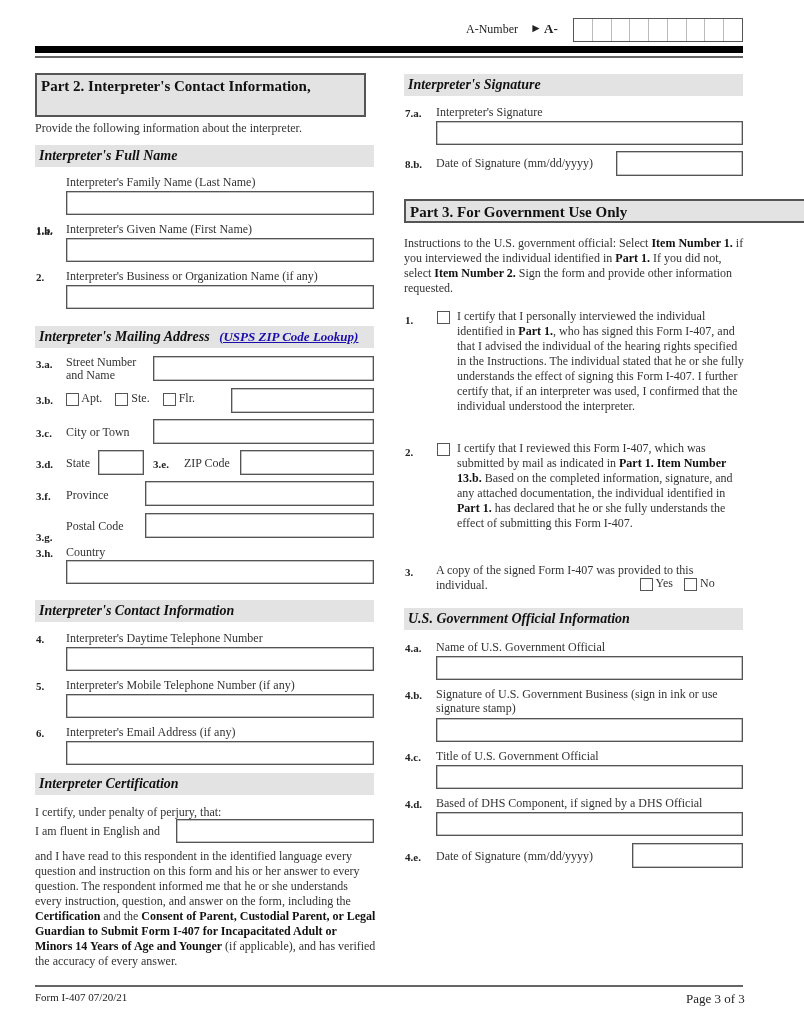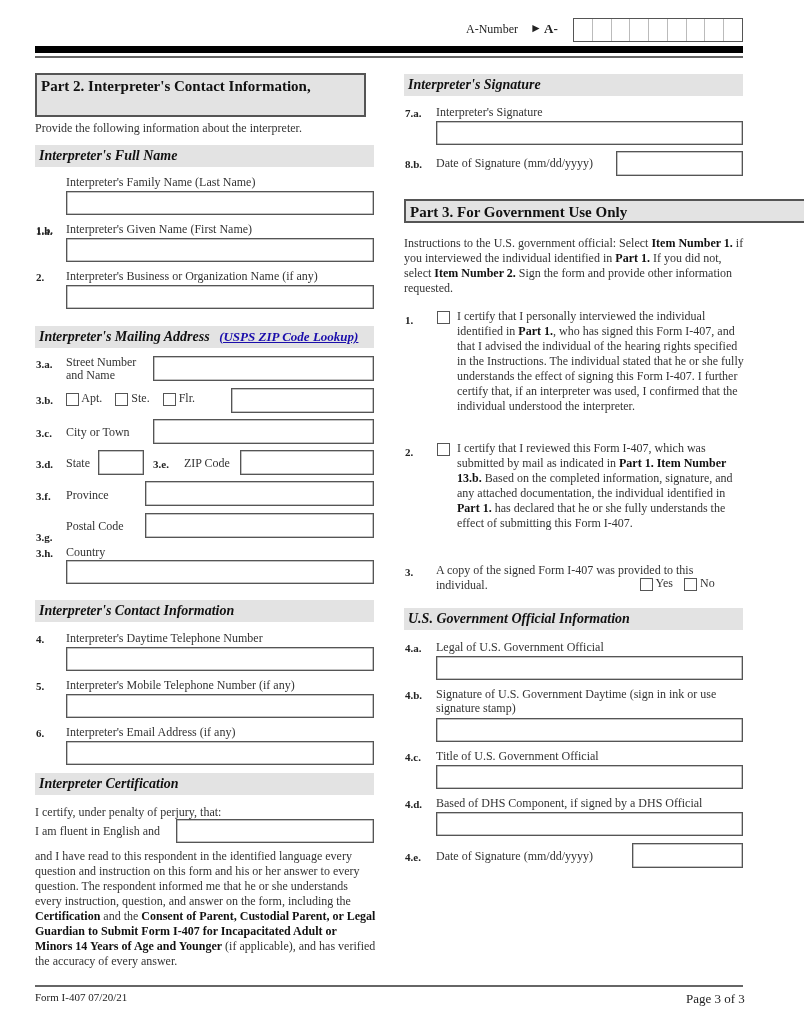--- a/index.html
+++ b/index.html
@@ -169,26 +169,26 @@
 <div class="abs" style="left:640px; top:576px; font-size:12px; color:#333;">
   <span class="chk"></span>
   <span style="margin-right:8px;">Yes</span>
   <span class="chk"></span>
   <span>No</span>
 </div>
 
 <div class="abs sec-head" style="left:404px; top:608px; width:339px;">U.S. Government Official Information</div>
 
 <div class="abs num" style="left:405px; top:642px;">4.a.</div>
-<div class="abs lbl" style="left:436px; top:640px;">Legal of U.S. Government Official</div>
+<div class="abs lbl" style="left:436px; top:640px;">Name of U.S. Government Official</div>
 <div class="abs field" style="left:436px; top:656px; width:307px; height:24px;"></div>
 
 <div class="abs num" style="left:405px; top:689px;">4.b.</div>
 <div class="abs lbl" style="left:436px; top:687px; line-height:14px;">
-  <div>Signature of U.S. Government Daytime (sign in ink or use</div>
+  <div>Signature of U.S. Government Business (sign in ink or use</div>
   <div>signature stamp)</div>
 </div>
 <div class="abs field" style="left:436px; top:718px; width:307px; height:24px;"></div>
 
 <div class="abs num" style="left:405px; top:751px;">4.c.</div>
 <div class="abs lbl" style="left:436px; top:749px;">Title of U.S. Government Official</div>
 <div class="abs field" style="left:436px; top:765px; width:307px; height:24px;"></div>
 
 <div class="abs num" style="left:405px; top:798px;">4.d.</div>
 <div class="abs lbl" style="left:436px; top:796px;">Based of DHS Component, if signed by a DHS Official</div>

